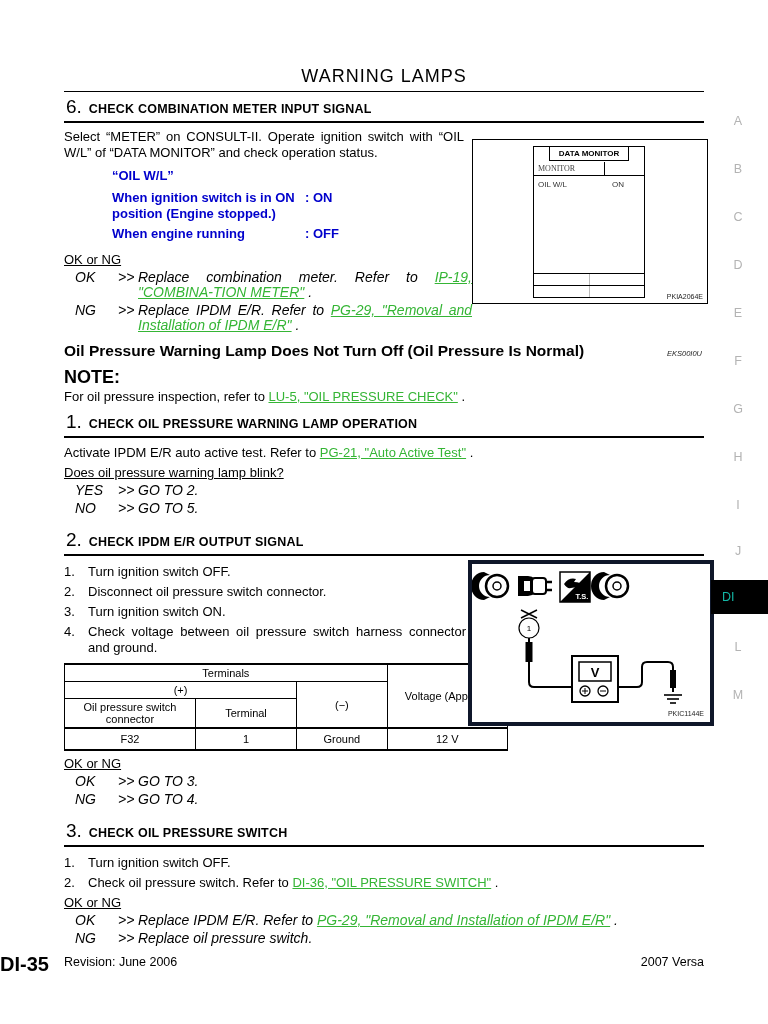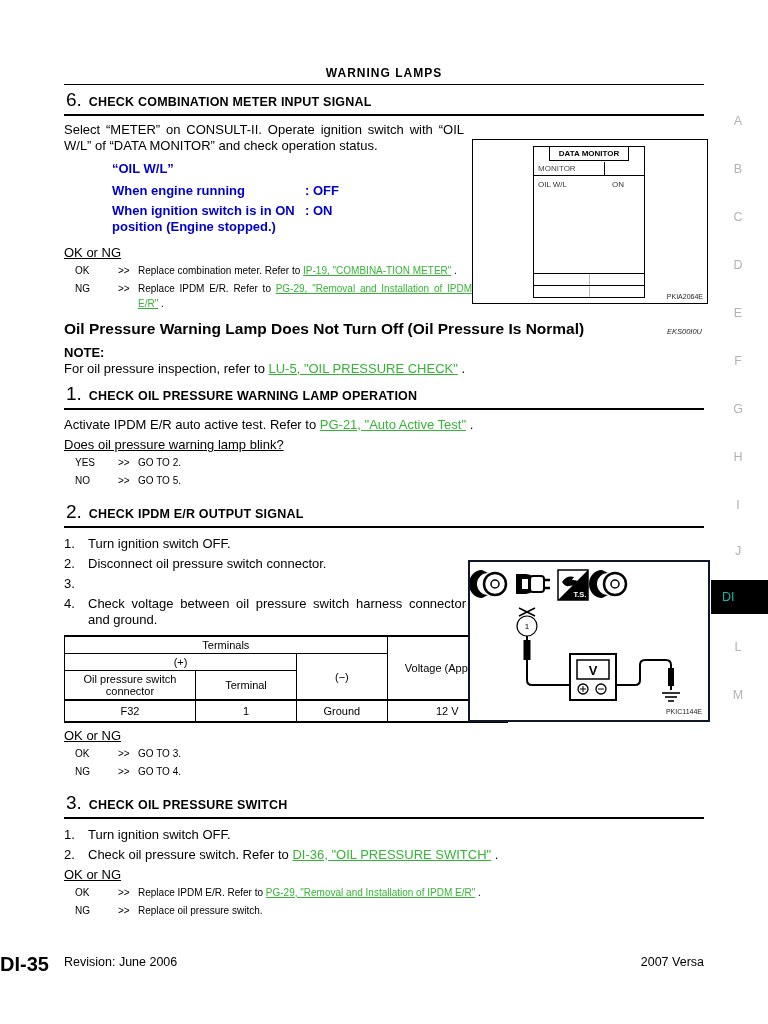--- a/index.html
+++ b/index.html
@@ -1,75 +1,75 @@
 <!DOCTYPE html>
 <html><head>
 <meta charset="utf-8">
 <style>
   html,body{margin:0;padding:0;}
   body{
     width:768px;height:1024px;background:#ffffff;position:relative;
     font-family:"Liberation Sans", sans-serif;color:#000;overflow:hidden;
   }
   .content{position:absolute;left:64px;top:0;width:640px;}
-  .page-title{margin-top:66px;text-align:center;font-weight:bold;font-size:12px;letter-spacing:1px;}
+  .page-title{margin-top:66px;text-align:center;font-weight:normal;font-size:18px;letter-spacing:1px;}
 
   
   .sec-header{border-bottom:2px solid #000;padding:2px 0 3px 2px;}
   .sec-header.top-rule{border-top:1px solid #000;margin-top:4px;padding-top:4px;}
   .sec-num{font-size:19px;font-weight:normal;}
   .sec-title{font-size:12.5px;font-weight:bold;margin-left:7px;letter-spacing:0.2px;}
 
   .intro{width:400px;margin:6px 0 0;font-size:13px;line-height:15.5px;text-align:justify;}
 
   .spec{margin:8px 0 0 48px;color:#0000cc;font-weight:bold;font-size:13px;line-height:16px;}
   .spec-title{margin-bottom:6px;}
   .spec-row{position:relative;margin-top:4px;}
   .spec-value{position:absolute;left:193px;top:0;}
 
   .okng{margin-top:10px;font-size:13px;text-decoration:underline;}
   .question{margin-top:5px;font-size:13px;text-decoration:underline;}
 
-  .res-row{display:grid;grid-template-columns:43px 20px 1fr;padding-left:11px;margin-top:3px;font-size:10px;line-height:15px;}
+  .res-row{display:grid;grid-template-columns:43px 20px 1fr;padding-left:11px;margin-top:3px;font-size:14px;line-height:15px;font-style:italic;}
   .res-text.narrow{max-width:334px;text-align:justify;}
   .lnk{color:#35b535;text-decoration:underline;}
 
   .lamp-heading{margin-top:9px;font-size:15.5px;font-weight:bold;position:relative;}
   .ek-code{position:absolute;right:2px;top:7px;font-size:7.5px;font-style:italic;font-weight:normal;color:#222;}
 
-  .note-label{margin-top:7px;font-size:13px;font-weight:bold;}
+  .note-label{margin-top:7px;font-size:18px;font-weight:bold;}
   .note-text{font-size:13px;margin-top:1px;}
   .body-line{margin-top:7px;font-size:13px;}
 
   .steps{margin-top:8px;}
   .step{display:grid;grid-template-columns:24px 1fr;font-size:13px;line-height:15.5px;margin-top:4.5px;}
   .step .step-text{max-width:378px;text-align:justify;}
 
   table.volt{border-collapse:collapse;margin-top:8px;width:444px;font-size:11px;text-align:center;
     border-top:2px solid #000;border-bottom:2px solid #000;}
   table.volt td{border:1px solid #000;padding:2px 2px;}
   table.volt tr.data td{border-top:2px solid #000;height:16px;}
   .c1{width:118px;} .c2{width:90px;} .c3{width:80px;} .c4{width:108px;}
 
   
   .fig1{position:absolute;left:472px;top:139px;width:234px;height:163px;border:1px solid #000;background:#fff;}
   .screen{position:absolute;left:60px;top:6px;width:110px;height:150px;border:1px solid #000;display:flex;flex-direction:column;font-size:8px;}
   .scr-header{width:78px;margin:0 auto;border:1px solid #000;border-top:none;text-align:center;font-weight:bold;padding:2px 0;}
-  .scr-monitor{display:flex;border-bottom:1px solid #000;margin-top:1px;}
+  .scr-monitor{display:flex;border-bottom:1px solid #000;margin-top:1px;font-family:Liberation Serif, serif;}
   .scr-monitor span:first-child{flex:0 0 66px;padding:2px 0 2px 4px;border-right:1px solid #000;color:#444;}
   .scr-item{display:flex;padding:4px 0 0 4px;color:#333;}
   .scr-item .scr-val{margin-left:auto;margin-right:20px;}
   .scr-spacer{flex:1;}
   .scr-btnrow{height:11px;border-top:1px solid #000;display:flex;}
   .scr-btnrow span{flex:1;}
   .scr-btnrow span:first-child{border-right:1px solid #bbb;}
   .fig-code{position:absolute;right:4px;bottom:3px;font-size:7px;color:#222;}
 
   
-  .fig2{position:absolute;left:468px;top:560px;width:238px;height:158px;border:2px solid #0f172a;background:#fff;text-align:right;}
+  .fig2{position:absolute;left:468px;top:560px;width:238px;height:158px;border:4px solid #0f172a;background:#fff;text-align:right;}
 
   
   .side-letter{position:absolute;left:726px;width:24px;text-align:center;font-size:12.5px;color:#b3b3b3;}
   .di-tab{position:absolute;left:711px;top:580px;width:57px;height:34px;background:#000;color:#14b8a6;
     font-size:12.5px;line-height:34px;padding-left:11px;box-sizing:border-box;}
 
   .footer-left{position:absolute;left:64px;top:955px;font-size:12.5px;}
   .footer-center{position:absolute;left:0;top:953px;width:676px;text-align:left;font-weight:bold;font-size:20px;}
   .footer-right{position:absolute;right:64px;top:955px;font-size:12.5px;}
 </style>
@@ -82,28 +82,28 @@
 
   <div class="sec-header top-rule">
     <span class="sec-num">6.</span><span class="sec-title">CHECK COMBINATION METER INPUT SIGNAL</span>
   </div>
 
   <p class="intro">Select “METER” on CONSULT-II. Operate ignition switch with “OIL W/L” of “DATA MONITOR” and check operation status.</p>
 
   <div class="spec">
     <div class="spec-title">“OIL W/L”</div>
     <div class="spec-row">
-      <div>When engine running</div>
-      <span class="spec-value">: OFF</span>
-    </div>
-    <div class="spec-row">
       <div>When ignition switch is in ON</div>
       <div>position (Engine stopped.)</div>
       <span class="spec-value">: ON</span>
     </div>
+    <div class="spec-row">
+      <div>When engine running</div>
+      <span class="spec-value">: OFF</span>
+    </div>
   </div>
 
   <div class="okng">OK or NG</div>
   <div class="res-row">
     <span>OK</span>
     <span>&gt;&gt;</span>
     <span class="res-text narrow"><span>Replace combination meter. Refer to </span><span class="lnk">IP-19, "COMBINA-TION METER"</span><span> .</span></span>
   </div>
   <div class="res-row">
     <span>NG</span>
@@ -142,20 +142,21 @@
     <div class="step">
         <span>1.</span>
         <span class="step-text">Turn ignition switch OFF.</span>
       </div>
     <div class="step">
         <span>2.</span>
         <span class="step-text">Disconnect oil pressure switch connector.</span>
       </div>
     <div class="step">
         <span>3.</span>
+        <span class="step-text">Turn ignition switch ON.</span>
       </div>
     <div class="step">
         <span>4.</span>
         <span class="step-text">Check voltage between oil pressure switch harness connector and ground.</span>
       </div>
   </div>
 
   <table class="volt">
     <tbody>
         <tr>

